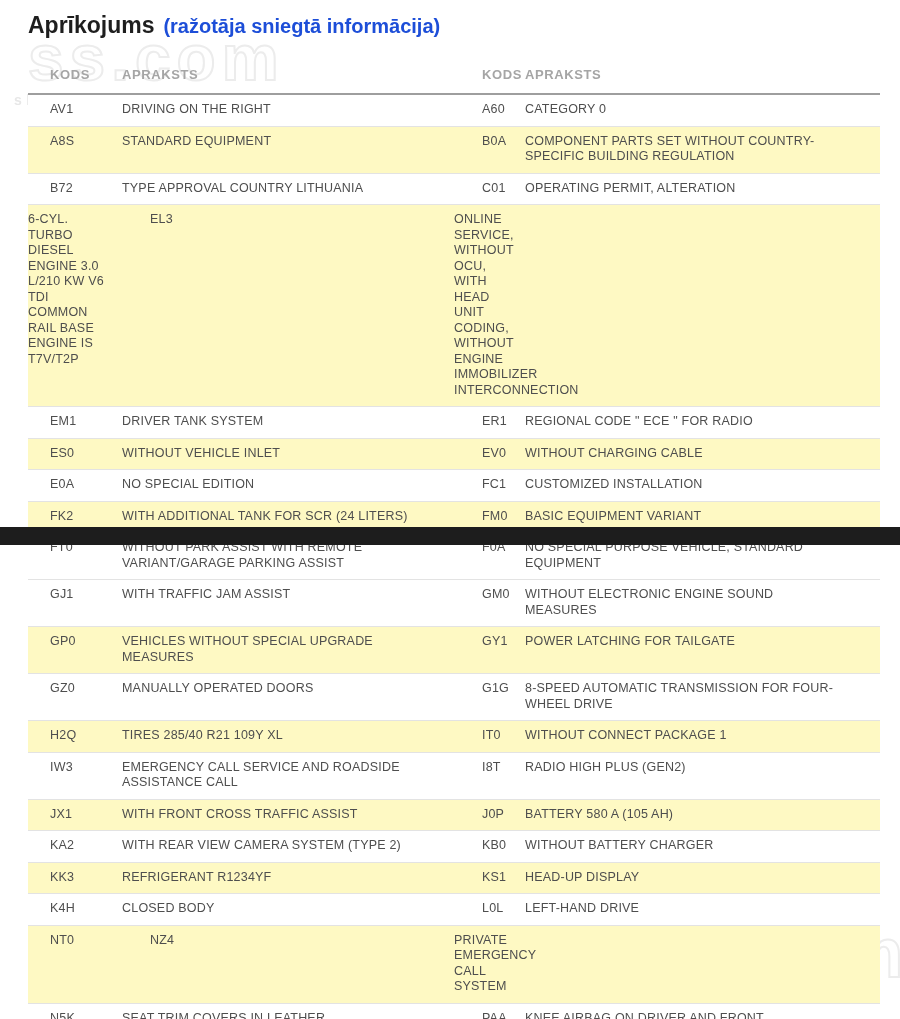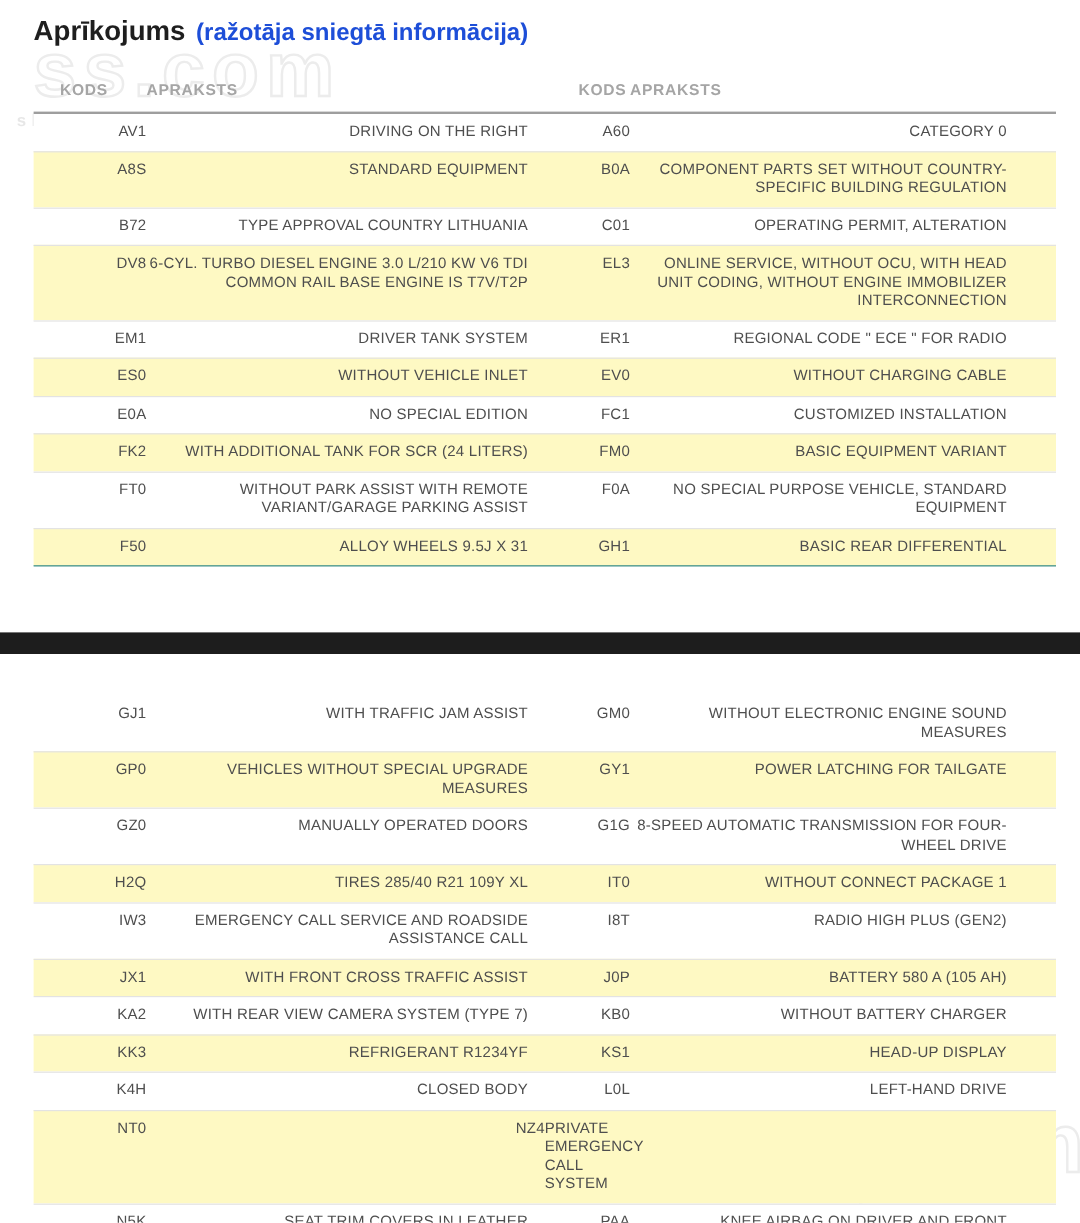--- a/index.html
+++ b/index.html
@@ -34,21 +34,21 @@
   .grid4 { display:grid; grid-template-columns:94px 332px 71px 355px; }
 
   .thead { padding:9px 0 11px 0; border-bottom:2px solid #9e9e9e; }
   .th { font-size:13px; font-weight:bold; color:#a5a5a5; letter-spacing:0.6px; }
   .th.c1 { padding-left:22px; }
   .th.c3 { padding-left:28px; }
 
   .row { border-top:1px solid #e3e3e3; padding:7px 0 8px 0; background:#ffffff; }
   .rows .row:first-child { border-top:none; }
   .row.odd { background:#fef9c3; }
-  .rows { border-bottom:1px solid #0f766e;text-align:right; }
+  .rows { border-bottom:4px solid #0f766e; }
 
   .cell { font-size:12.5px; line-height:15.5px; color:#4e4e4e; letter-spacing:0.2px; }
   .code1 { padding-left:22px; }
   .desc1 { padding-right:14px; }
   .code2 { padding-left:28px; }
   .desc2 { padding-right:41px; }
 
   
   .dark-band { position:absolute; left:0; top:527px; width:900px; height:18px;
                background:#1d1d1d; z-index:1; }
@@ -93,21 +93,20 @@
           <span class="cell code2">B0A</span>
           <span class="cell desc2">COMPONENT PARTS SET WITHOUT COUNTRY-SPECIFIC BUILDING REGULATION</span>
         </div>
         <div class="row grid4">
           <span class="cell code1">B72</span>
           <span class="cell desc1">TYPE APPROVAL COUNTRY LITHUANIA</span>
           <span class="cell code2">C01</span>
           <span class="cell desc2">OPERATING PERMIT, ALTERATION</span>
         </div>
         <div class="row grid4 odd">
-          <span class="cell code1">DV8</span>
           <span class="cell desc1">6-CYL. TURBO DIESEL ENGINE 3.0 L/210 KW V6 TDI COMMON RAIL BASE ENGINE IS T7V/T2P</span>
           <span class="cell code2">EL3</span>
           <span class="cell desc2">ONLINE SERVICE, WITHOUT OCU, WITH HEAD UNIT CODING, WITHOUT ENGINE IMMOBILIZER INTERCONNECTION</span>
         </div>
         <div class="row grid4">
           <span class="cell code1">EM1</span>
           <span class="cell desc1">DRIVER TANK SYSTEM</span>
           <span class="cell code2">ER1</span>
           <span class="cell desc2">REGIONAL CODE " ECE " FOR RADIO</span>
         </div>
@@ -179,21 +178,21 @@
           <span class="cell desc2">RADIO HIGH PLUS (GEN2)</span>
         </div>
         <div class="row grid4 odd">
           <span class="cell code1">JX1</span>
           <span class="cell desc1">WITH FRONT CROSS TRAFFIC ASSIST</span>
           <span class="cell code2">J0P</span>
           <span class="cell desc2">BATTERY 580 A (105 AH)</span>
         </div>
         <div class="row grid4">
           <span class="cell code1">KA2</span>
-          <span class="cell desc1">WITH REAR VIEW CAMERA SYSTEM (TYPE 7)</span>
+          <span class="cell desc1">WITH REAR VIEW CAMERA SYSTEM (TYPE 2)</span>
           <span class="cell code2">KB0</span>
           <span class="cell desc2">WITHOUT BATTERY CHARGER</span>
         </div>
         <div class="row grid4 odd">
           <span class="cell code1">KK3</span>
           <span class="cell desc1">REFRIGERANT R1234YF</span>
           <span class="cell code2">KS1</span>
           <span class="cell desc2">HEAD-UP DISPLAY</span>
         </div>
         <div class="row grid4">

